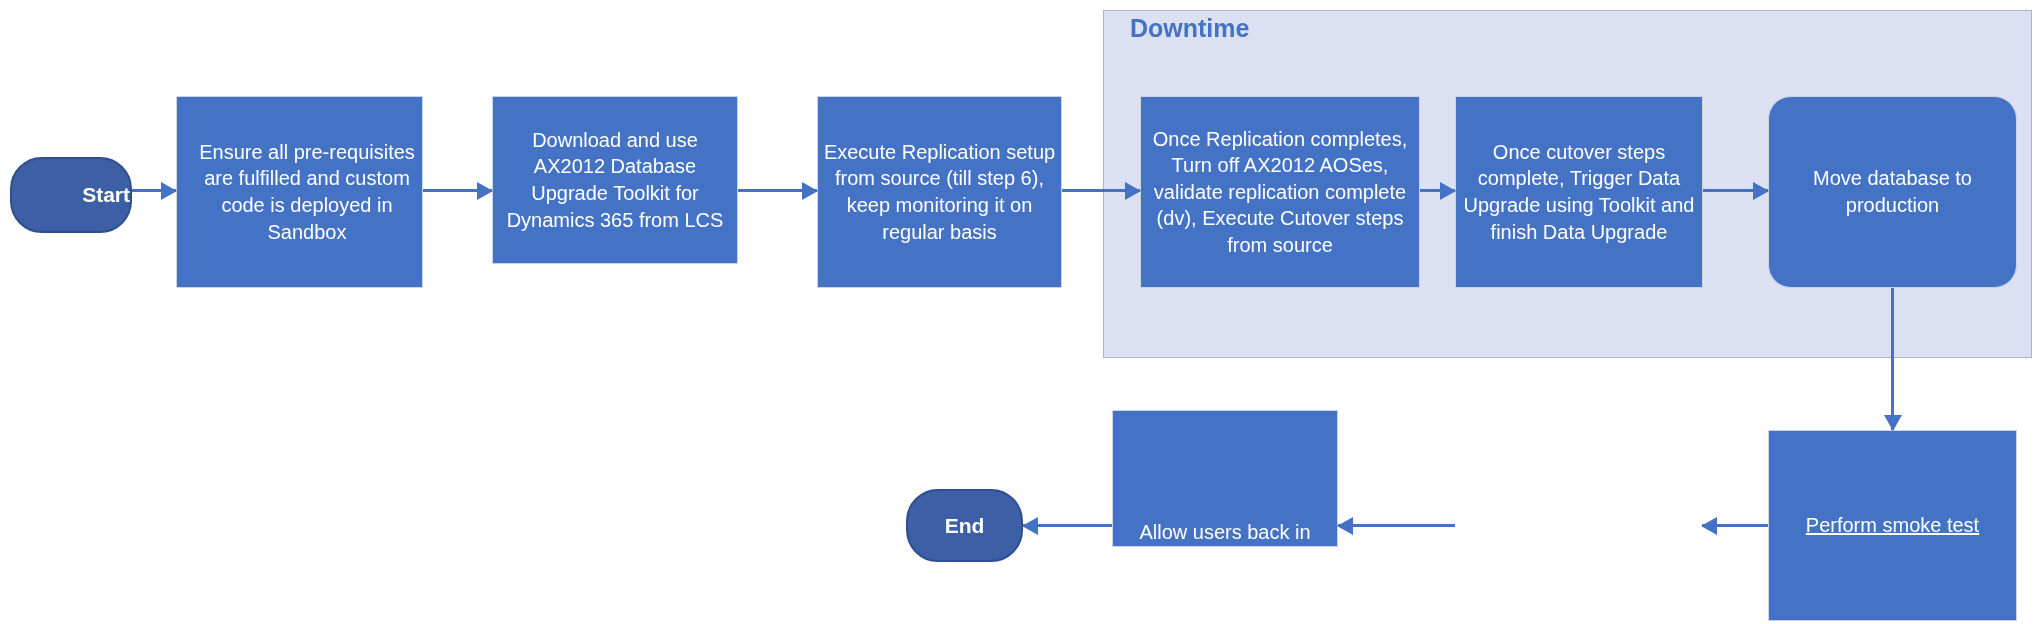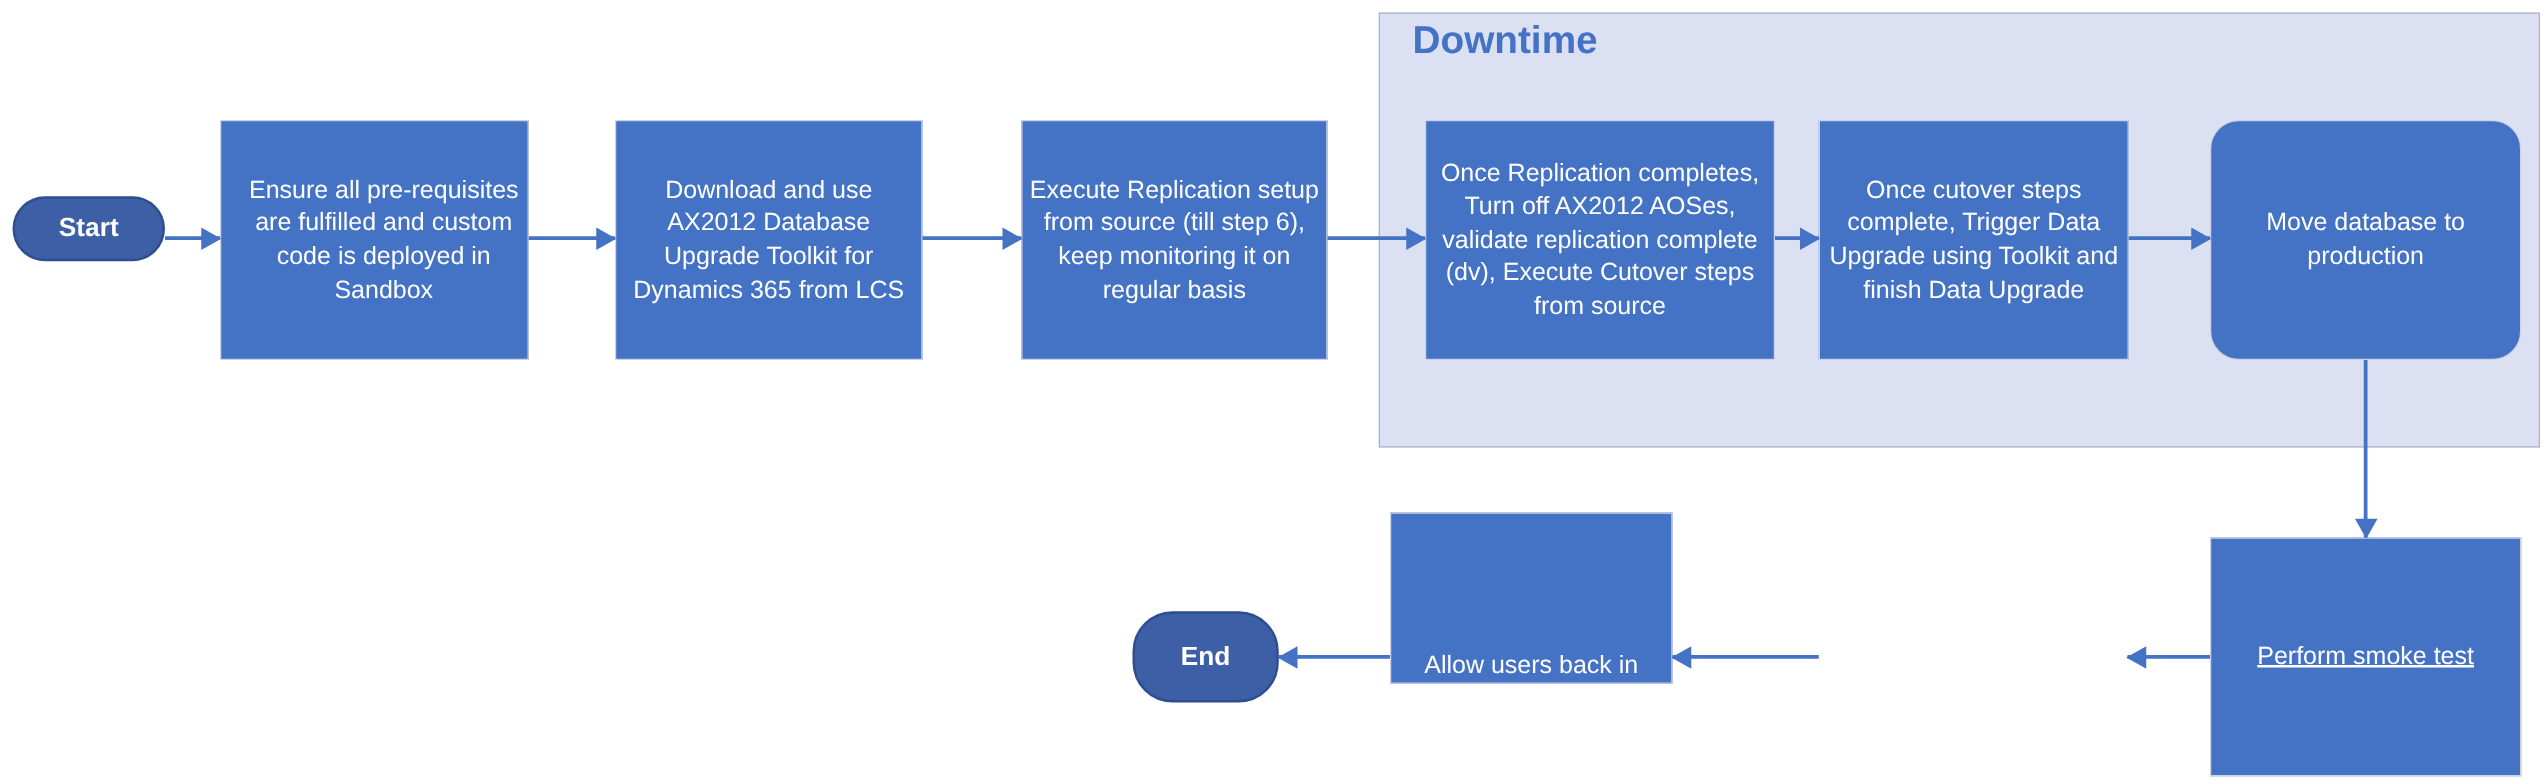--- a/index.html
+++ b/index.html
@@ -22,21 +22,21 @@
     width: 929px;
     height: 348px;
     background: var(--region-fill, #DBE1F2);
     border: 1px solid var(--region-border, #AAB2C6);
     box-sizing: border-box;
   }
   .region-label {
     position: absolute;
     left: 1130px;
     top: 14px;
-    font-size: 31px;
+    font-size: 25px;
     font-weight: bold;
     color: var(--region-label, #4472C4);
   }
   .process {
     position: absolute;
     background: var(--process-fill, #4472C4);
     border: 1px solid var(--process-border, #CDD2E4);
     box-sizing: border-box;
     color: var(--process-text, #FFFFFF);
     display: flex;
@@ -95,23 +95,23 @@
     position: absolute;
     bottom: -1px;
     left: 50%;
     transform: translateX(-50%);
     border-top: 16px solid var(--arrow, #4472C4);
     border-left: 9px solid transparent;
     border-right: 9px solid transparent;
   }
 
   
-  #node-start    { left: 10px;   top: 157px; width: 122px; height: 52px; }
+  #node-start    { left: 10px;   top: 157px; width: 122px; height: 76px; justify-content: flex-end; }
   #node-step1    { left: 176px;  top: 96px;  width: 247px; height: 192px; padding-left: 20px; }
-  #node-step2    { left: 492px;  top: 96px;  width: 246px; height: 192px; }
+  #node-step2    { left: 492px;  top: 96px;  width: 246px; height: 168px; }
   #node-step3    { left: 817px;  top: 96px;  width: 245px; height: 192px; }
   #node-step4    { left: 1140px; top: 96px;  width: 280px; height: 192px; }
   #node-step5    { left: 1455px; top: 96px;  width: 248px; height: 192px; }
   #node-step6    { left: 1768px; top: 96px;  width: 249px; height: 192px; border-radius: 23px; }
   #node-step7    { left: 1768px; top: 430px; width: 249px; height: 191px; text-decoration: underline; }
   #node-step8    { left: 1455px; top: 430px; width: 247px; height: 191px; }
   #node-step9    { left: 1112px; top: 410px; width: 226px; height: 137px; align-items: flex-end; }
   #node-end      { left: 906px;  top: 489px; width: 117px; height: 73px; }
 
   

